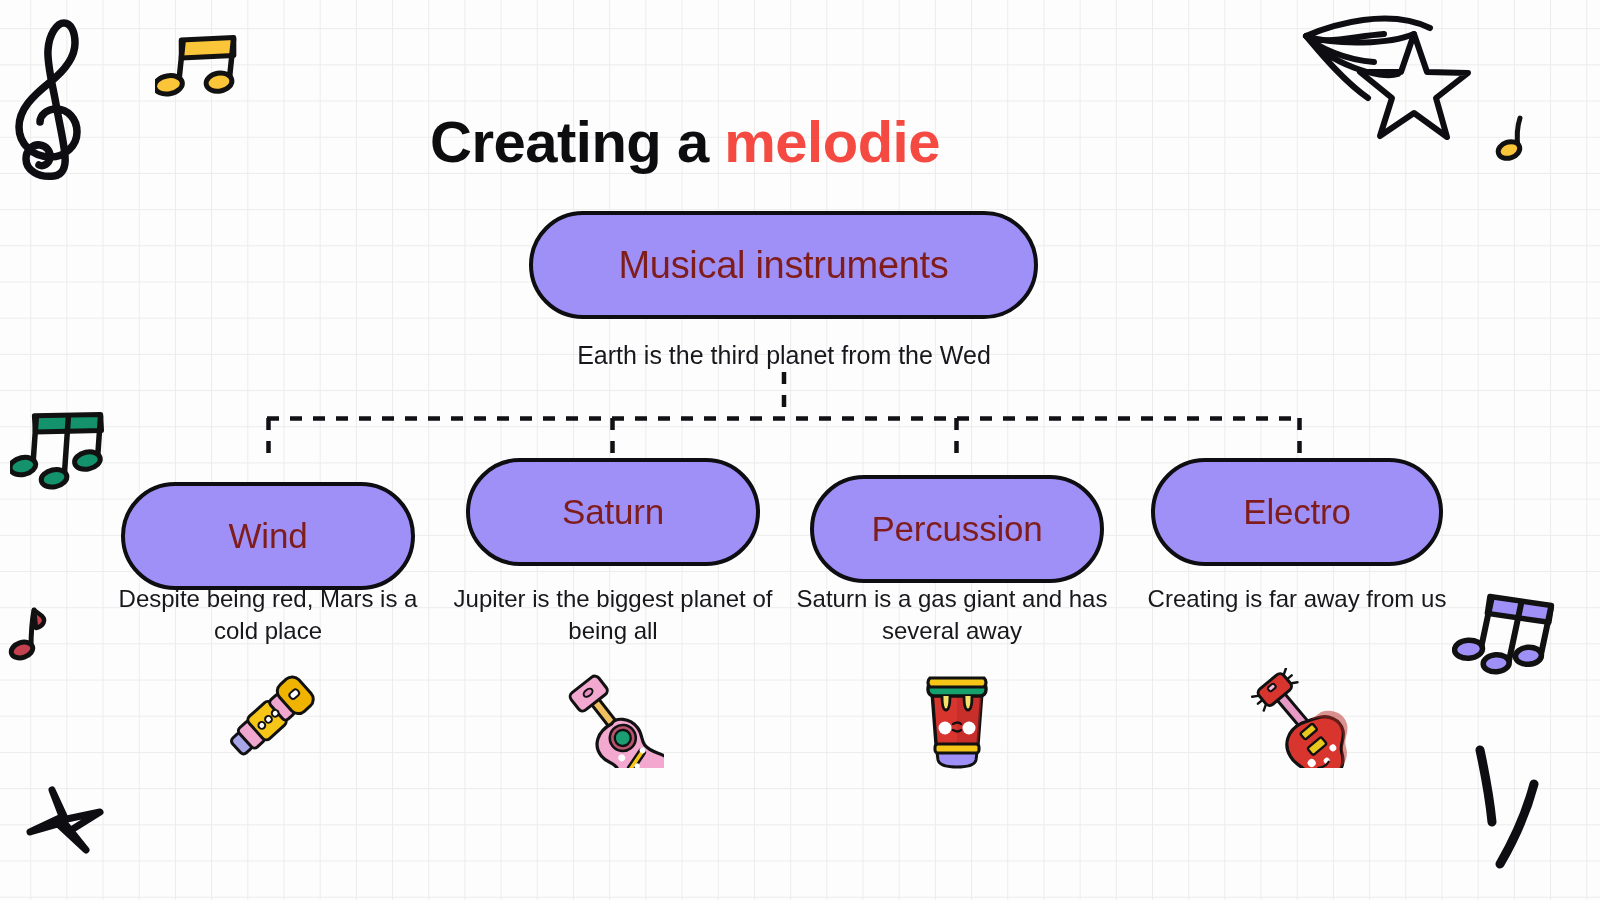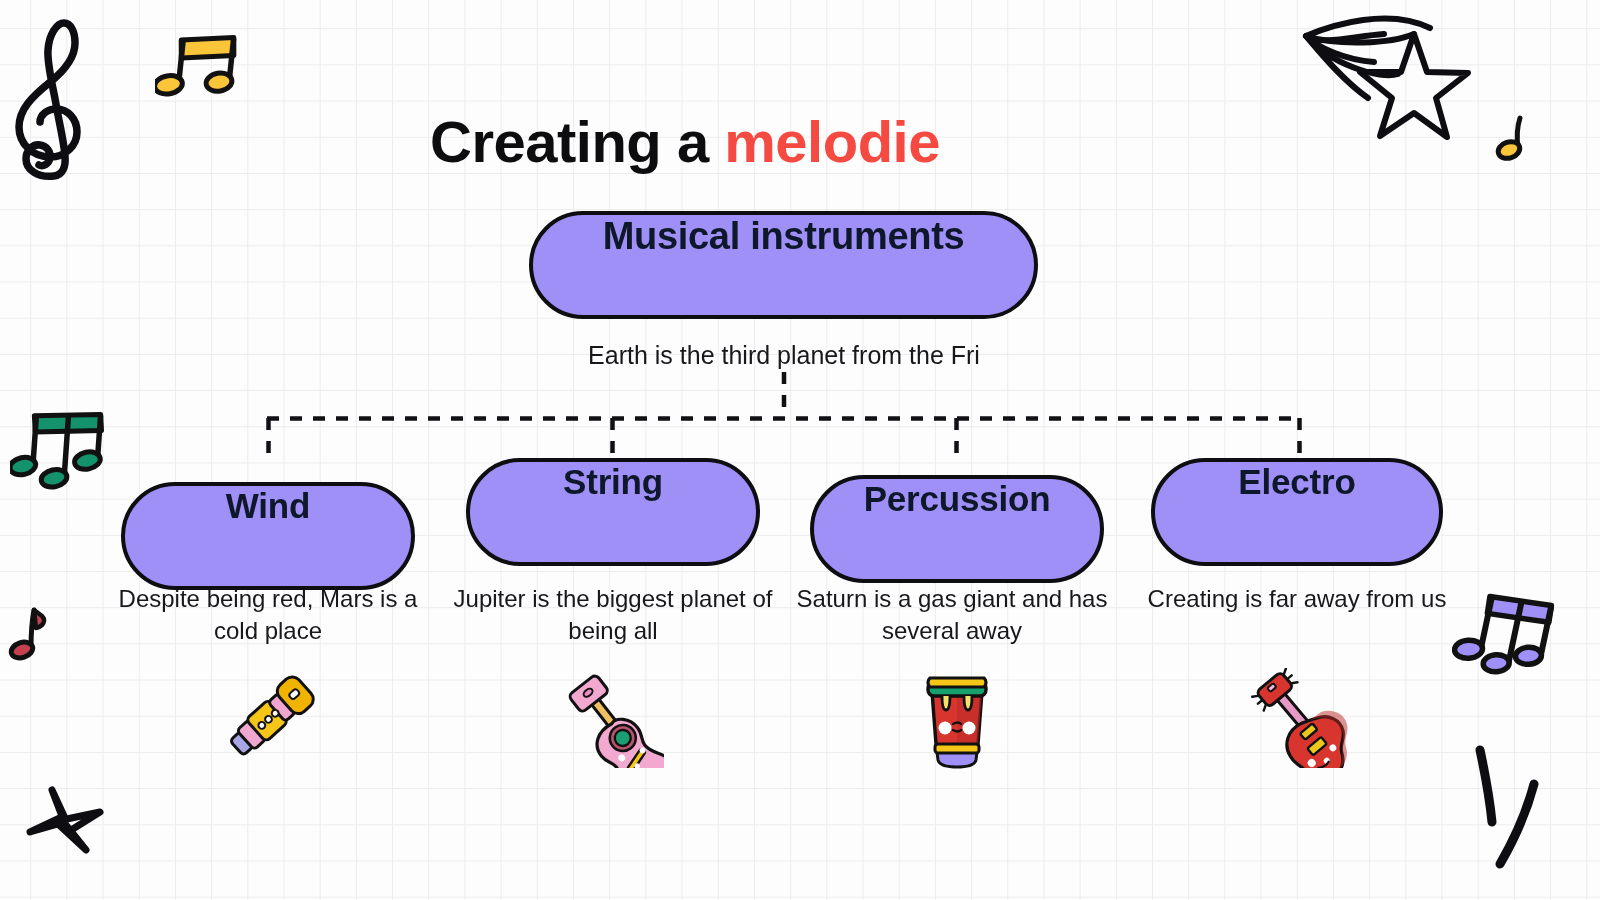--- a/index.html
+++ b/index.html
@@ -43,23 +43,24 @@
   }
   #title .accent { color: #f44a41; }
 
   
   .pill {
     position: absolute;
     background: #9f90f7;
     border: 4px solid #0d0d12;
     border-radius: 200px;
     display: flex;
+    align-items: center;
     justify-content: center;
-    color: #0f172a;
-    font-weight: 700;
+    color: #7f1d1d;
+    font-weight: 400;
     box-sizing: border-box;
   }
   #root-pill {
     left: 529px;
     top: 211px;
     width: 509px;
     height: 108px;
     font-size: 38px;
     letter-spacing: -0.3px;
   }
@@ -130,27 +131,27 @@
       <line x1="268.5" y1="418" x2="268.5" y2="456"></line>
       <line x1="612.5" y1="418" x2="612.5" y2="456"></line>
       <line x1="956.5" y1="418" x2="956.5" y2="456"></line>
       <line x1="1299.5" y1="418" x2="1299.5" y2="456"></line>
     </g>
   </svg>
 
   <div class="pill" id="root-pill">
     <span>Musical instruments</span>
   </div>
-  <div class="caption" id="root-caption">Earth is the third planet from the Fri</div>
+  <div class="caption" id="root-caption">Earth is the third planet from the Wed</div>
 
   <div class="pill cat-pill" id="cat-pill-0">
     <span>Wind</span>
   </div>
   <div class="pill cat-pill" id="cat-pill-1">
-    <span>String</span>
+    <span>Saturn</span>
   </div>
   <div class="pill cat-pill" id="cat-pill-2">
     <span>Percussion</span>
   </div>
   <div class="pill cat-pill" id="cat-pill-3">
     <span>Electro</span>
   </div>
 
   <div class="caption cat-caption" id="cat-caption-0">Despite being red, Mars is a cold place</div>
   <div class="caption cat-caption" id="cat-caption-1">Jupiter is the biggest planet of being all</div>

